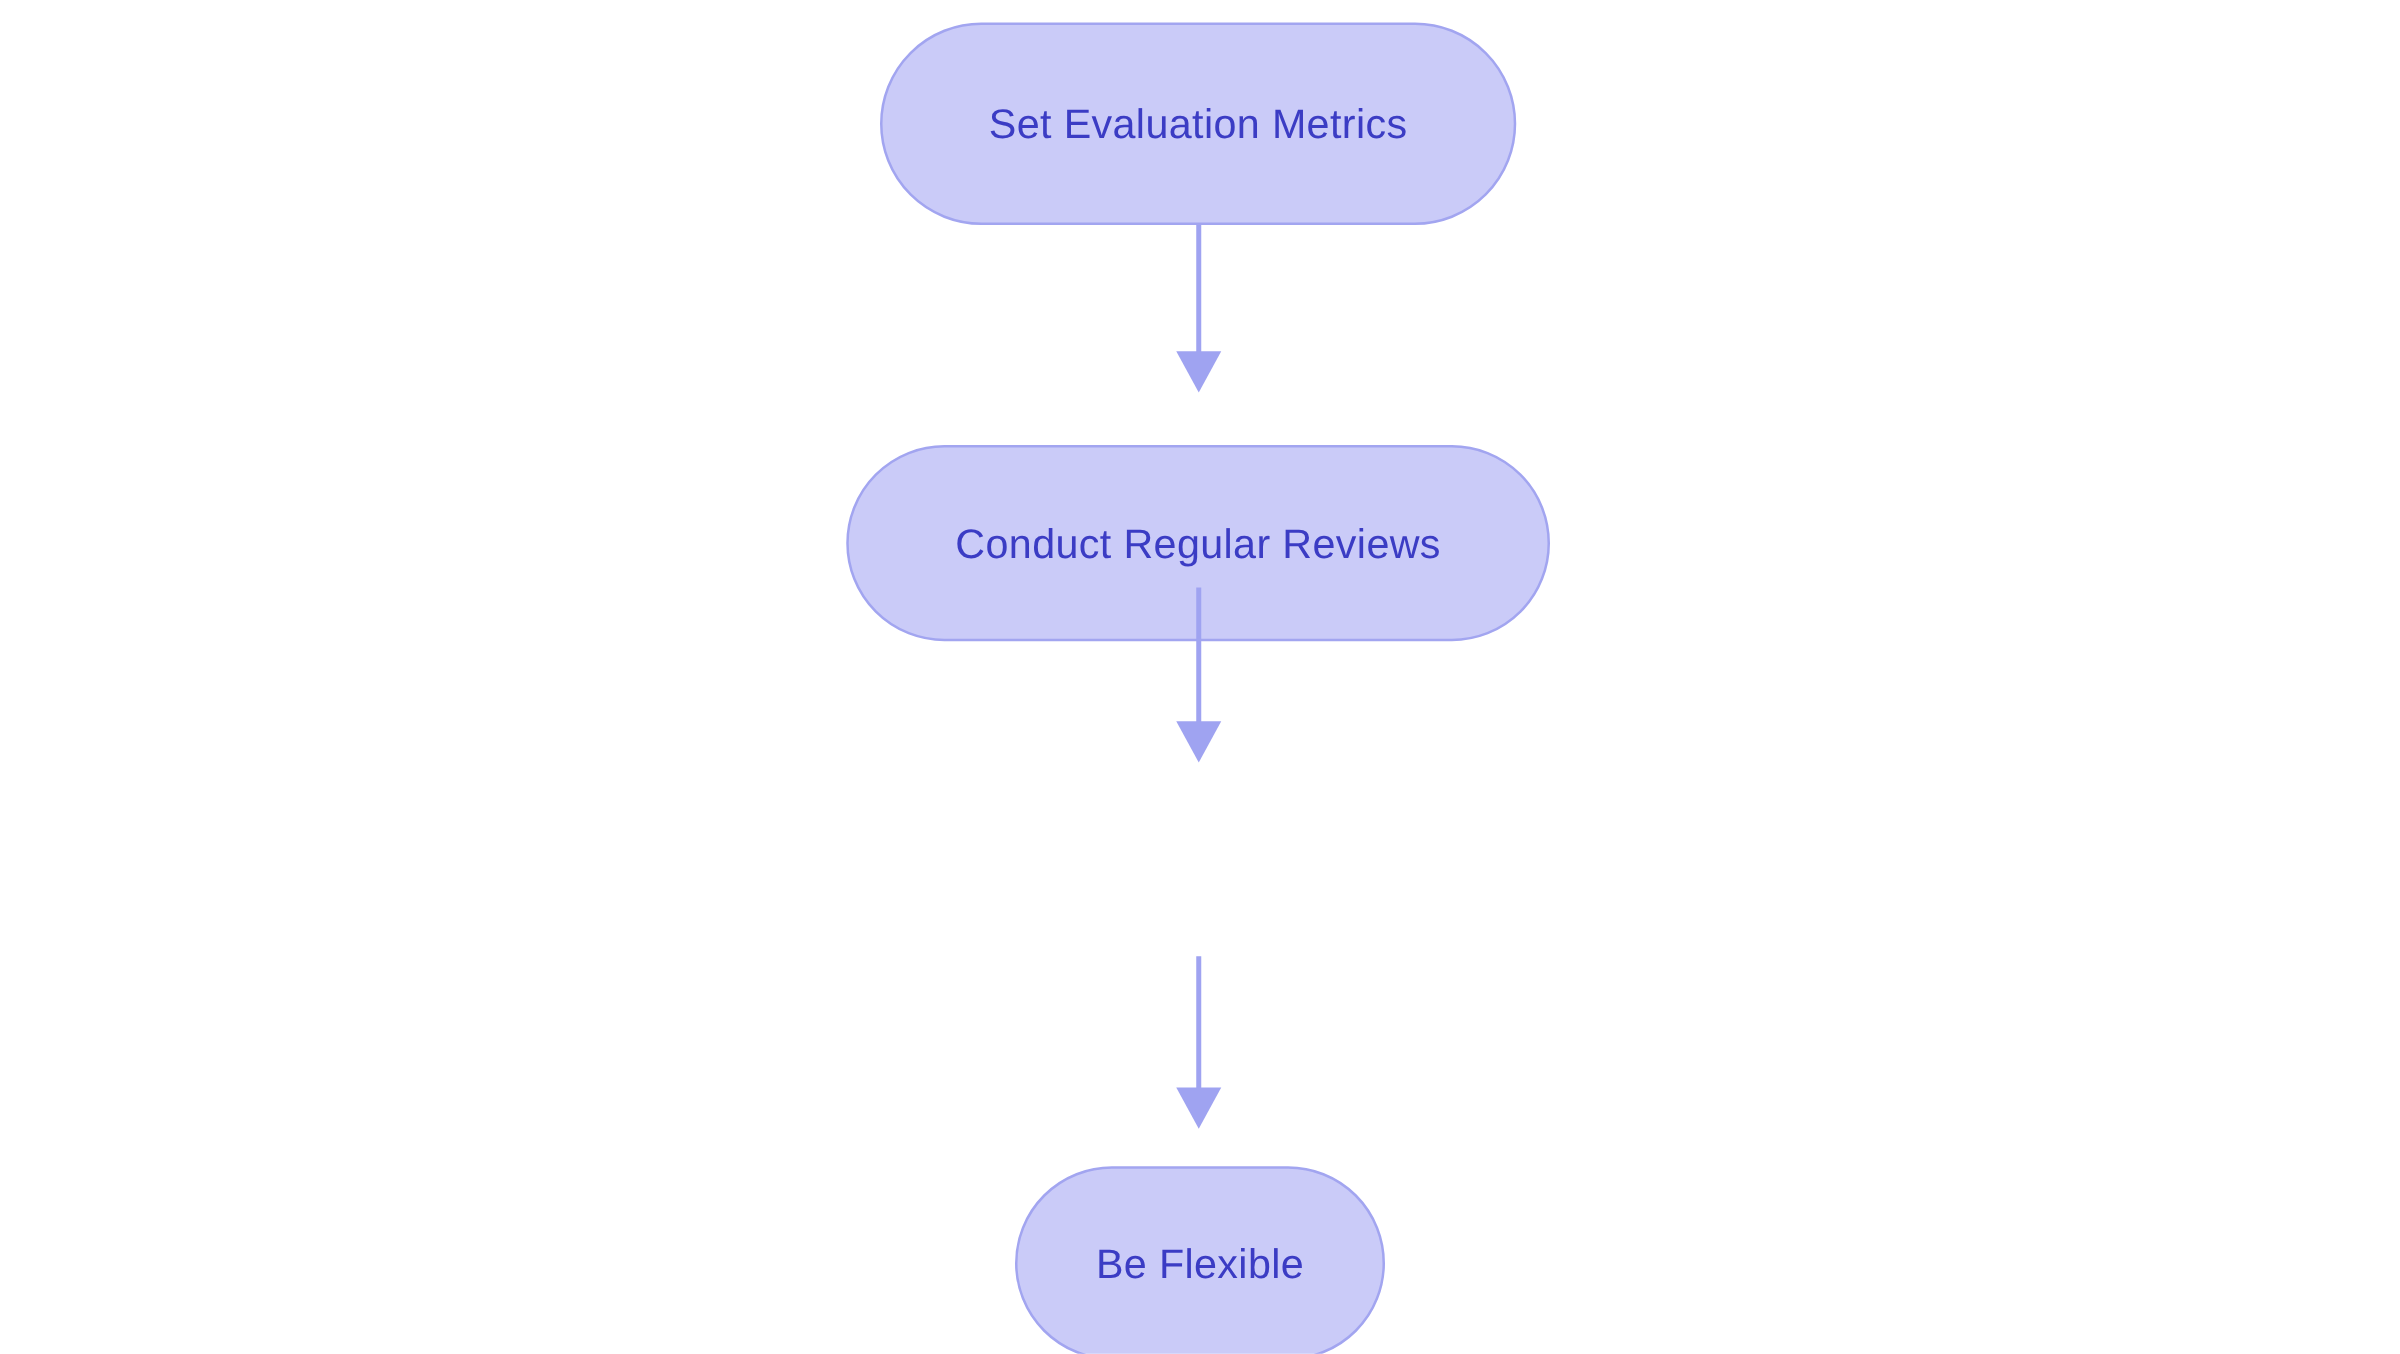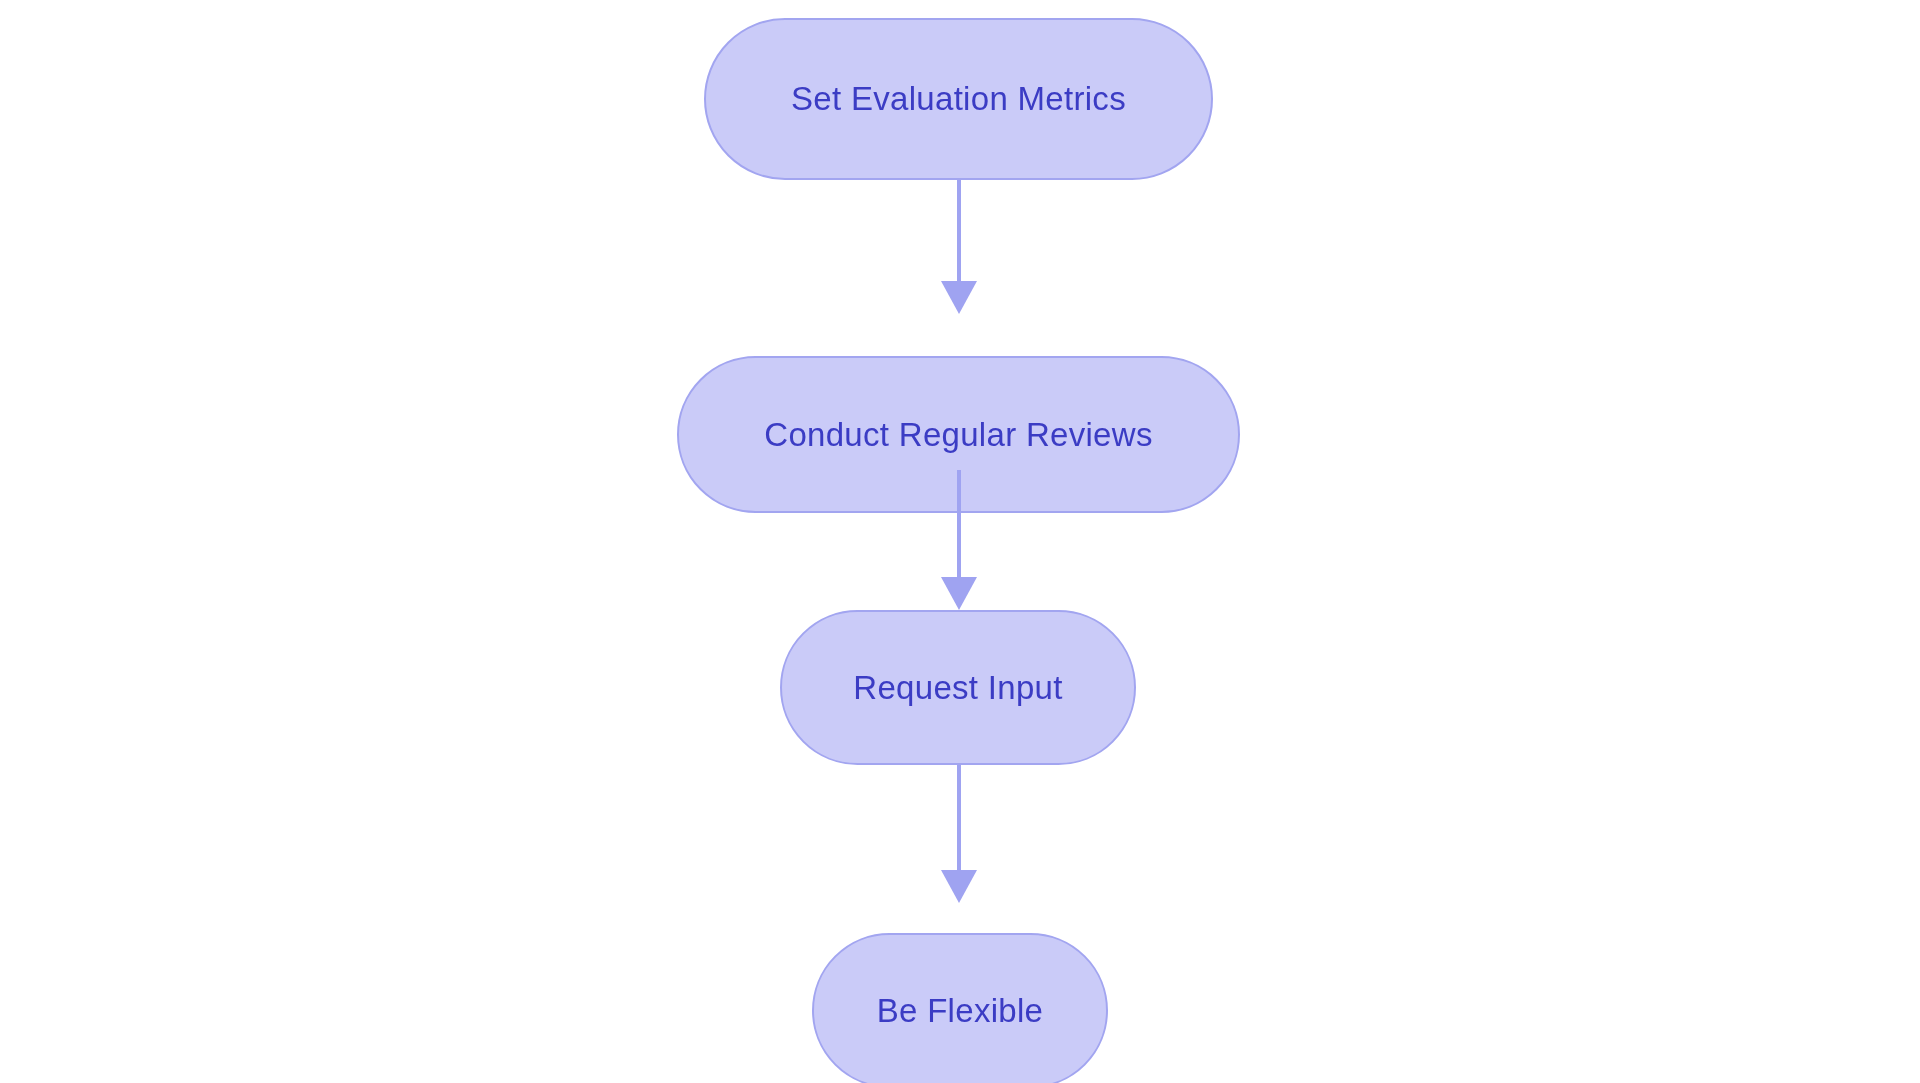--- a/index.html
+++ b/index.html
@@ -77,23 +77,20 @@
   <div class="arrow-shaft shaft-1"></div>
   <div class="arrow-head head-1"></div>
 
   <div class="flow-node node-2">
     <span>Conduct Regular Reviews</span>
   </div>
 
   <div class="arrow-shaft shaft-2"></div>
   <div class="arrow-head head-2"></div>
 
-  <div class="flow-node node-3">
-    <span>Request Input</span>
-  </div>
 
   <div class="arrow-shaft shaft-3"></div>
   <div class="arrow-head head-3"></div>
 
   <div class="flow-node node-4">
     <span>Be Flexible</span>
   </div>
 
 </div>
 

